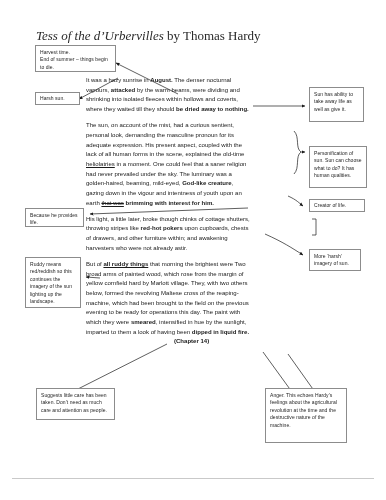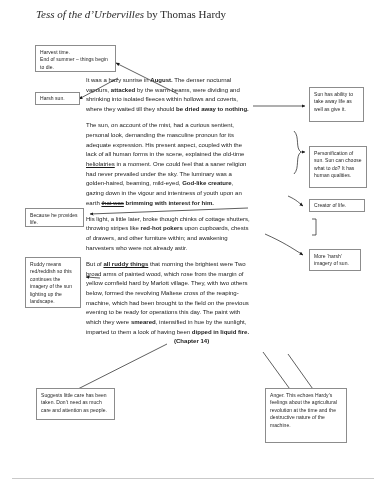--- a/index.html
+++ b/index.html
@@ -16,23 +16,23 @@
     overflow: hidden;
   }
   #page {
     position: relative;
     width: 386px;
     height: 500px;
   }
   .title {
     position: absolute;
     left: 36px;
-    top: 8px;
+    top: 28px;
     font-family: "Liberation Serif", serif;
-    font-size: 11px;
+    font-size: 13px;
     color: #2a2a2a;
     white-space: nowrap;
   }
   .title .ital {
     font-style: italic;
   }
 
   
   .box {
     position: absolute;

